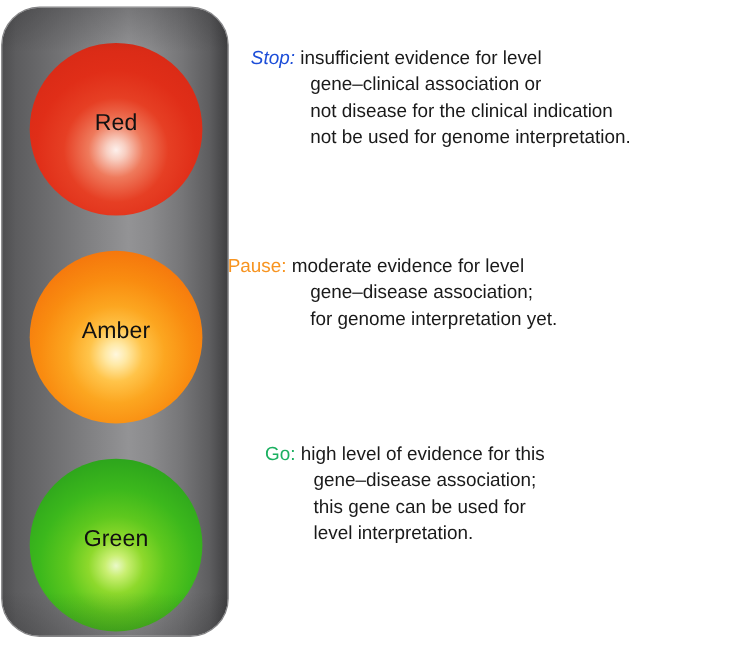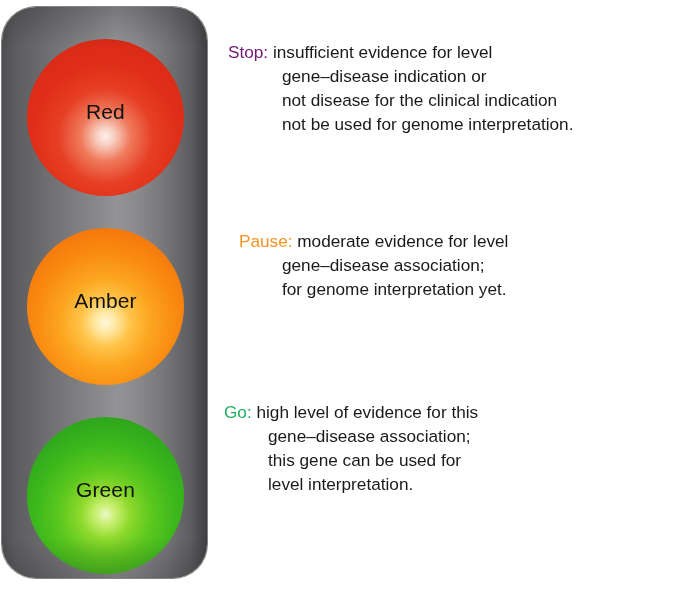--- a/index.html
+++ b/index.html
@@ -127,24 +127,24 @@
     font-size: 17.2px;
     line-height: 24px;
     color: #1a1a1a;
     white-space: nowrap;
   }
   .desc-block .lead {
     font-weight: 400;
   }
   #desc-red    { left: 228px; top: 40px;  }
   #desc-amber  { left: 207px; top: 229px; }
-  #desc-green  { left: 224px; top: 400px; }
+  #desc-green  { left: 241px; top: 400px; }
 
-  .lead-red   { color: #701a75; }
-  .lead-amber { color: #f79421; margin-left: 32px; }
+  .lead-red   { color: #1d4ed8; font-style: italic; }
+  .lead-amber { color: #f79421; }
   .lead-green { color: #1bb060; }
 
   .desc-line { display: block; }
   .desc-line.indented { padding-left: 54px; }
   #desc-amber .desc-line.indented { padding-left: 75px; }
   #desc-green .desc-line.indented { padding-left: 44px; }
 </style>
 </head>
 <body>
 
@@ -161,21 +161,21 @@
     </div>
 
     <div class="lamp" id="lamp-green">
       <span class="lamp-label">Green</span>
     </div>
 
   </div>
 
   <div class="desc-block" id="desc-red">
     <span class="desc-line"><span class="lead lead-red">Stop:</span>&nbsp;<span>insufficient evidence for level</span></span>
-    <span class="desc-line indented">gene–disease indication or</span>
+    <span class="desc-line indented">gene–clinical association or</span>
     <span class="desc-line indented">not disease for the clinical indication</span>
     <span class="desc-line indented">not be used for genome interpretation.</span>
   </div>
 
   <div class="desc-block" id="desc-amber">
     <span class="desc-line"><span class="lead lead-amber">Pause:</span>&nbsp;<span>moderate evidence for level</span></span>
     <span class="desc-line indented">gene–disease association;</span>
     <span class="desc-line indented">for genome interpretation yet.</span>
   </div>
 

